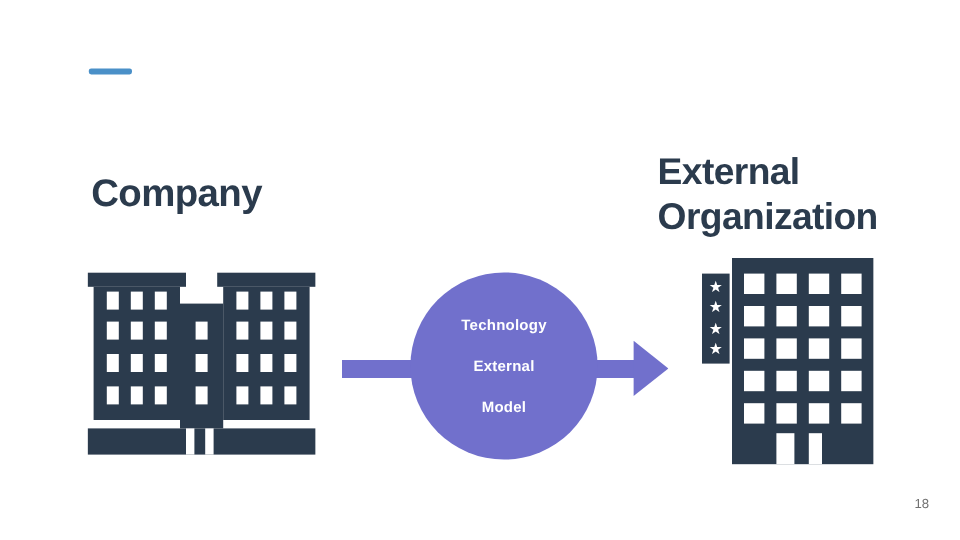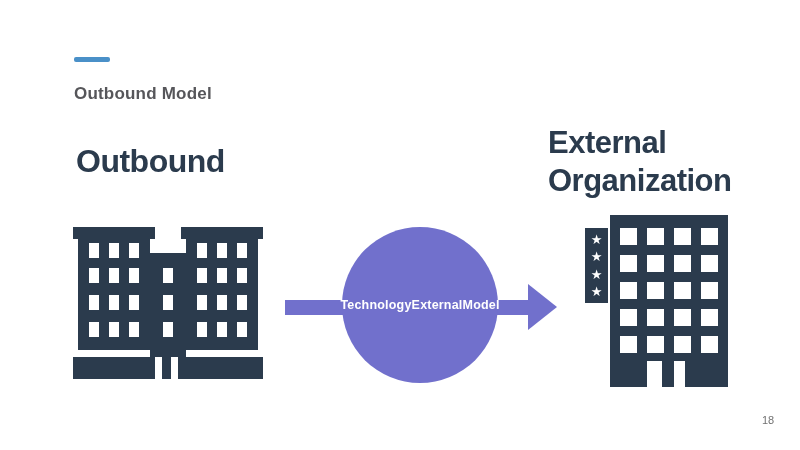--- a/index.html
+++ b/index.html
@@ -81,21 +81,21 @@
     z-index: 1;
   }
   .flow-circle {
     position: absolute;
     left: 342px; top: 227px;
     width: 156px; height: 156px;
     border-radius: 50%;
     background: var(--purple);
     z-index: 2;
     display: flex;
-    flex-direction: row;
+    flex-direction: column;
     align-items: center;
     justify-content: center;
     row-gap: 20px;
   }
   .flow-circle .flow-label {
     color: #ffffff;
     font-size: 12.5px;
     font-weight: bold;
     line-height: 14px;
     letter-spacing: 0.2px;
@@ -110,23 +110,22 @@
   svg .win-fill  { fill: #ffffff; }
   svg .purple-fill { fill: var(--purple); }
 </style>
 </head>
 <body>
 
 <div class="slide">
 
   <div class="accent-line"></div>
 
-  <div class="kicker">Outbound Model</div>
-
-  <div class="company-title">Outbound</div>
+
+  <div class="company-title">Company</div>
 
   <div class="external-title">External Organization</div>
 
   <svg class="left-building" width="190" height="152" viewBox="0 0 190 152" aria-hidden="true">
 
     <rect class="navy-fill" x="0" y="0" width="82" height="12"></rect>
     <rect class="navy-fill" x="108" y="0" width="82" height="12"></rect>
 
     <rect class="navy-fill" x="5" y="12" width="72" height="111"></rect>
     <rect class="navy-fill" x="113" y="12" width="72" height="111"></rect>

